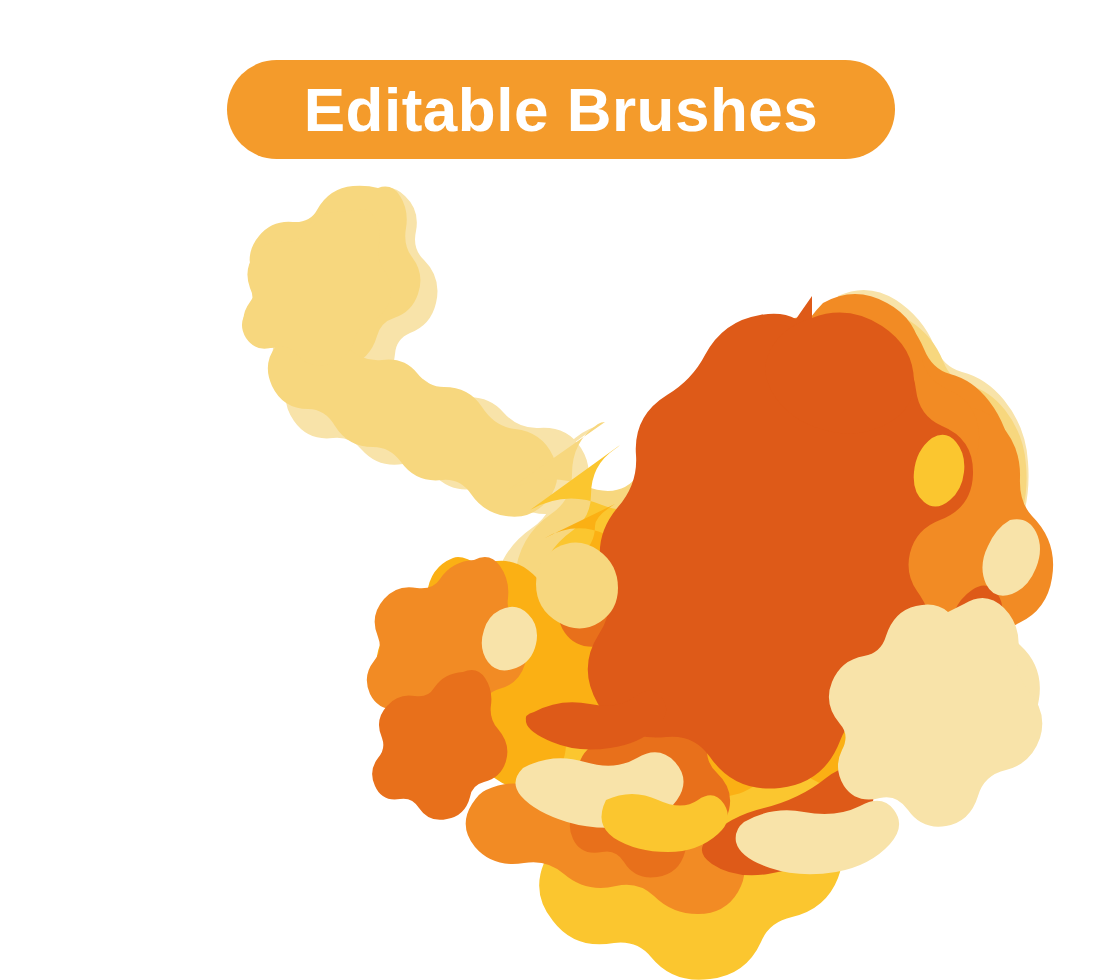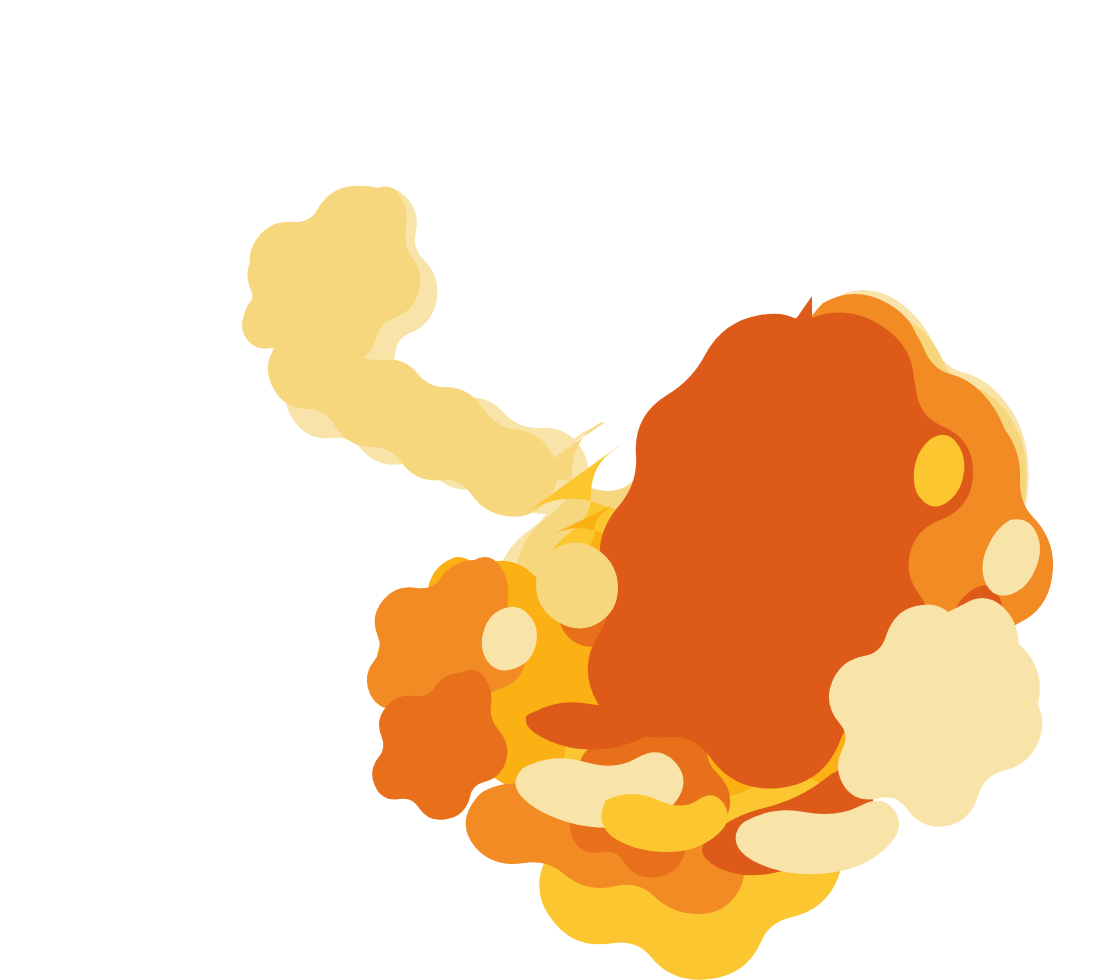--- a/index.html
+++ b/index.html
@@ -209,14 +209,17 @@
       <path fill="#F8E3A9" d="M744 822 q28 -16 60 -10 q32 6 56 -6 q22 -12 34 4 q12 16 -4 34
                q-20 22 -54 28 q-36 6 -66 -4 q-30 -10 -34 -26 q-2 -12 8 -20 z"></path>
       <path fill="#F8E3A9" d="M1010 520 q18 -4 26 12 q8 16 0 36 q-8 20 -24 26 q-18 6 -26 -10
                q-8 -18 2 -38 q8 -18 22 -26 z"></path>
       <path fill="#FBC62F" d="M606 800 q26 -12 52 0 q24 11 40 0 q16 -11 26 4 q10 16 -6 30
                q-20 18 -50 18 q-32 0 -54 -14 q-20 -14 -8 -38 z"></path>
     </g>
 
   </svg>
 
+  <div id="badge" style="left: 227px; top: 60px; width: 668px; height: 99px; background: rgb(244, 155, 43);">
+    <span id="badge-label" style="color: rgb(255, 255, 255);">Editable Brushes</span>
+  </div>
 
 </div>
 
 </body></html>

